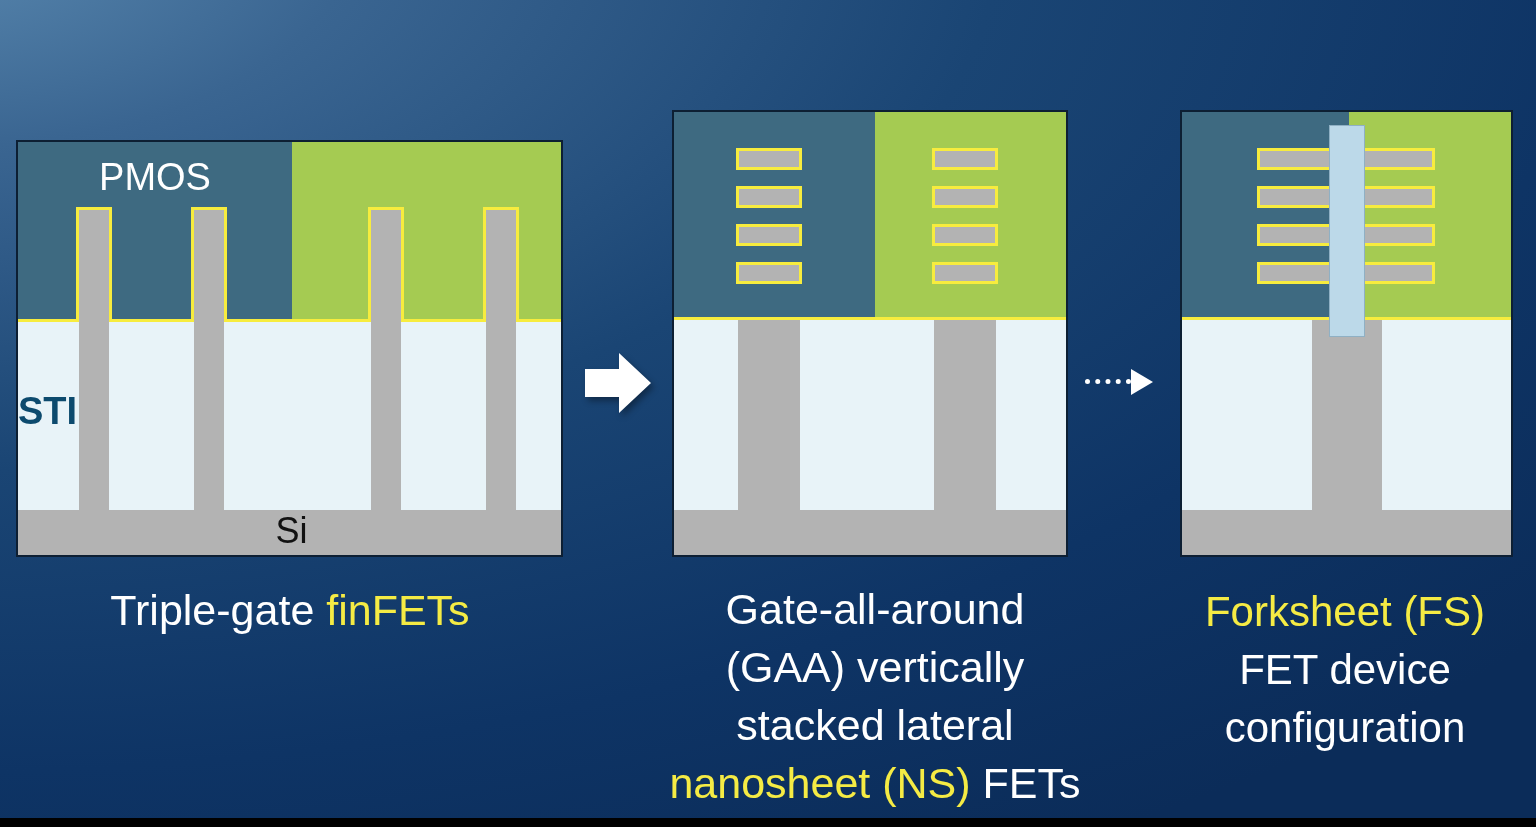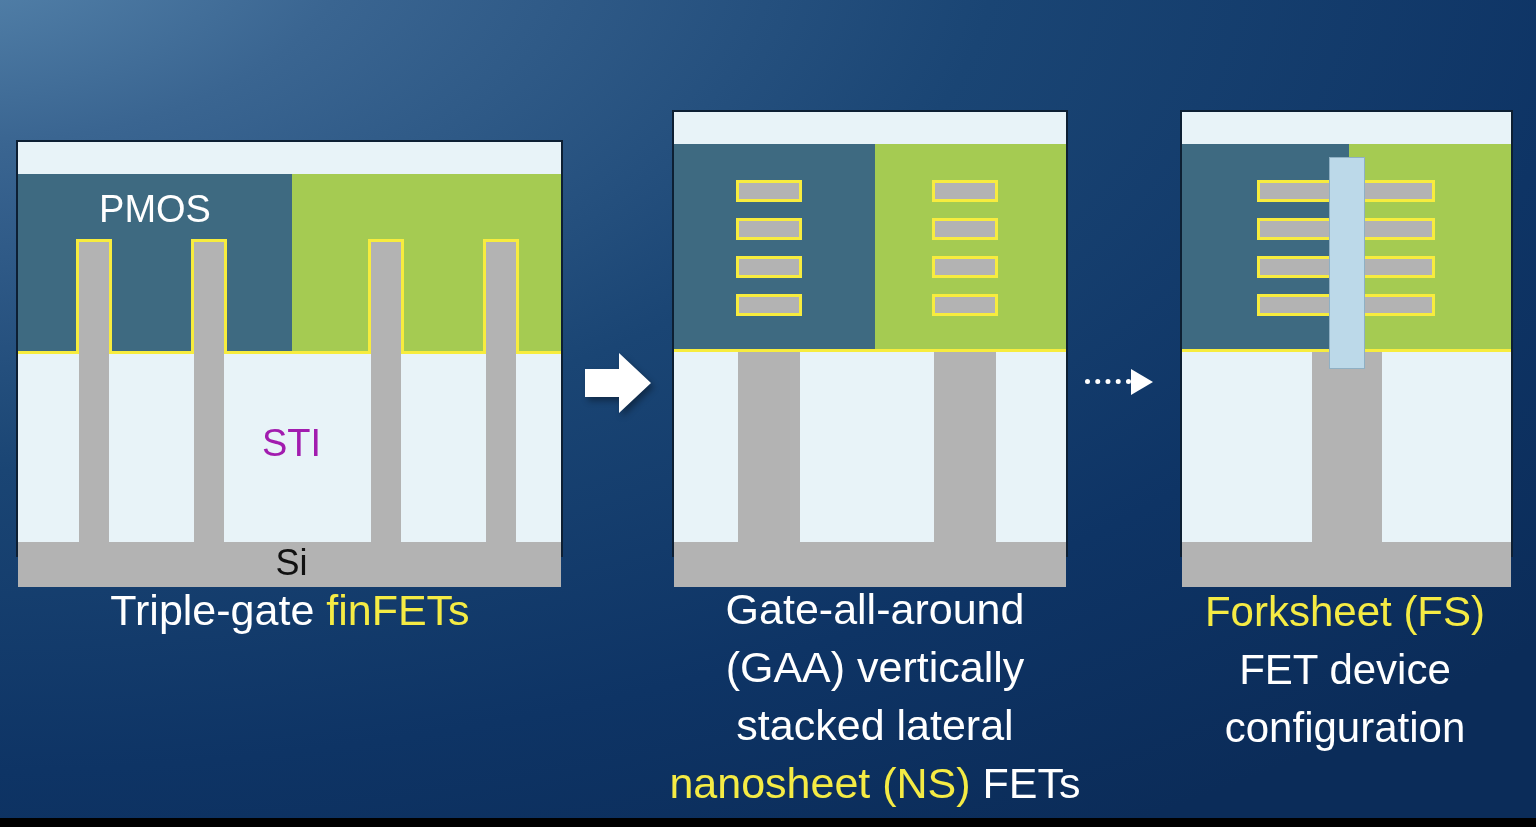--- a/index.html
+++ b/index.html
@@ -8,21 +8,21 @@
     font-family:"Liberation Sans", sans-serif;
     background:#0d3161;
   }
   .stage{
     position:relative;width:1536px;height:827px;overflow:hidden;
     background:radial-gradient(140% 130% at -5% -8%, #5a89b0 0%, #3a6591 20%, #1a4574 50%, #0e3465 78%, #0b2c59 100%);
   }
   .letterbox{position:absolute;left:0;bottom:0;width:100%;height:9px;background:#000;}
 
   .panel{position:absolute;box-sizing:border-box;border:2px solid #0d1f33;background:#e8f3f8;}
-  .panel *{box-sizing:border-box;margin-top:32px;}
+  .panel *{box-sizing:border-box;}
 
   
   .reg{position:absolute;}
   .pmos-reg{background:#3e6a81;}
   .nmos-reg{background:#a5cb52;}
   .sti-reg{background:#e8f3f8;}
   .sub-reg{background:#b3b3b3;}
   .iface{position:absolute;background:#f7ec3e;height:3px;left:0;right:0;}
 
   
@@ -40,21 +40,21 @@
   .p-fork{left:1180px;top:110px;width:333px;height:447px;}
   .wall{position:absolute;left:147px;top:13px;width:36px;height:212px;background:#bcd9e9;border:1px solid #8fb0c4;}
   .fsheet{position:absolute;height:22px;background:#b3b3b3;}
   .fsheet.fs-left{left:75px;width:72px;border:3px solid #f7ec3e;border-right:none;}
   .fsheet.fs-right{left:183px;width:70px;border:3px solid #f7ec3e;border-left:none;}
 
   
   .dlabel{position:absolute;white-space:nowrap;font-weight:400;}
   .lbl-pmos{color:#ffffff;font-size:38px;left:0;width:274px;text-align:center;top:14px;}
   .lbl-nmos{color:#141414;font-size:38px;left:274px;width:273px;text-align:center;top:14px;}
-  .lbl-sti{color:#a21caf;font-size:38px;left:0;width:547px;text-align:center;top:248px;}
+  .lbl-sti{color:#0c4a6e;font-size:38px;left:0;width:547px;text-align:left;top:248px;font-weight:bold;}
   .lbl-si{color:#111;font-size:36px;left:0;width:547px;text-align:center;top:368px;}
 
   
   .arrow-solid{position:absolute;left:585px;top:353px;filter:drop-shadow(3px 4px 3px rgba(0,0,0,0.35));}
   .arrow-dashed{position:absolute;left:1085px;top:368px;width:80px;height:30px;}
   .arrow-dashed .dots{position:absolute;left:0;top:11px;width:46px;height:0;border-top:5px dotted #ffffff;}
   .arrow-dashed .head{position:absolute;left:46px;top:1px;width:0;height:0;
       border-top:13px solid transparent;border-bottom:13px solid transparent;border-left:22px solid #ffffff;}
 
   

